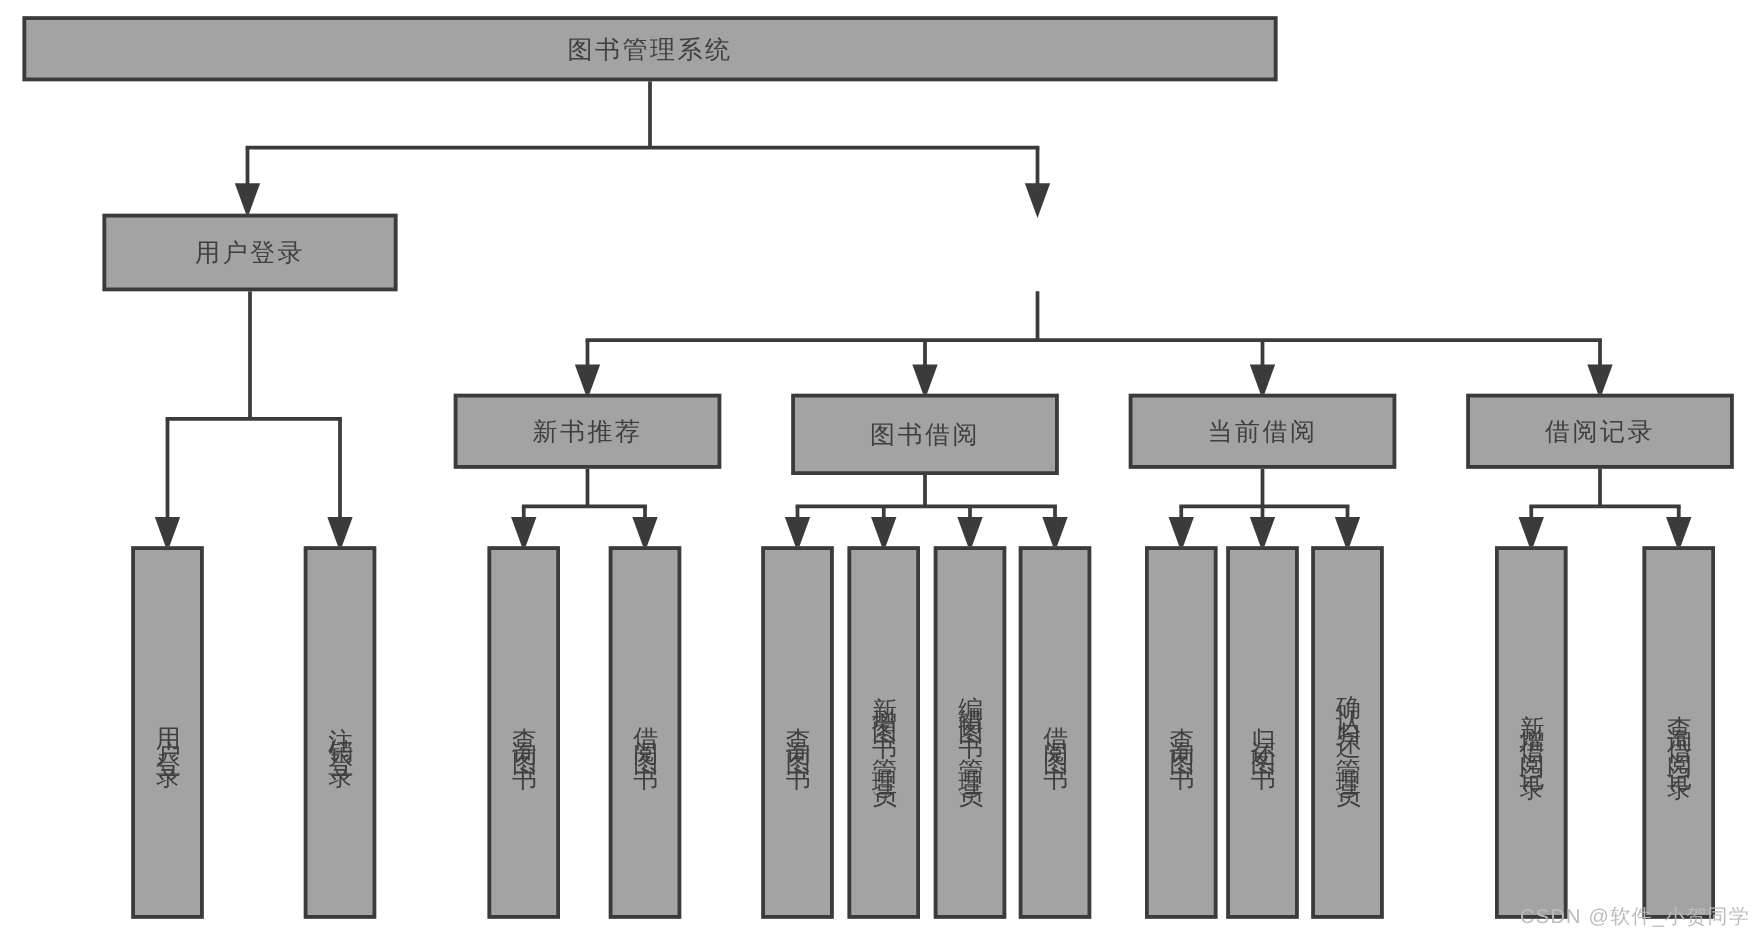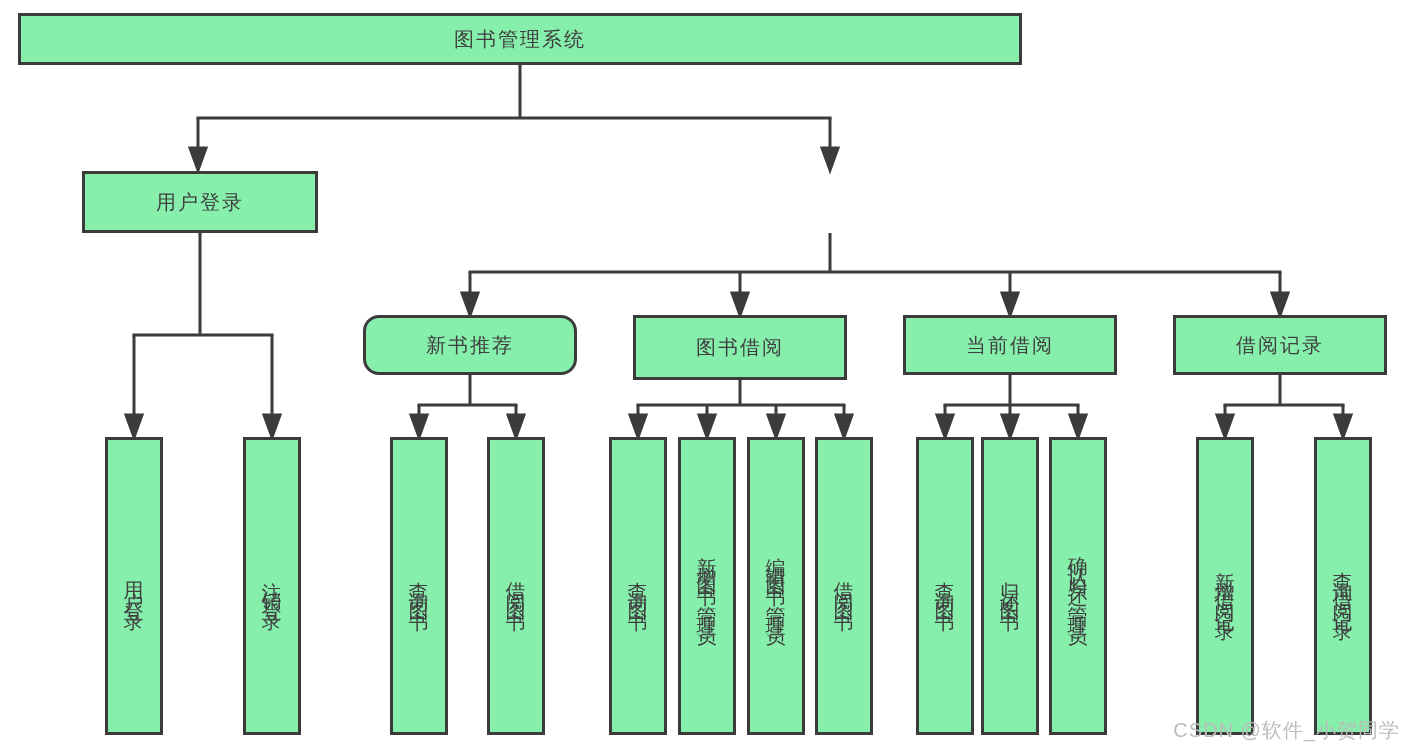--- a/index.html
+++ b/index.html
@@ -17,21 +17,21 @@
   svg.connectors {
     position: absolute;
     left: 0; top: 0;
     width: 1405px; height: 747px;
     color: var(--line, #3b3b3b);
     pointer-events: none;
   }
 
   .box {
     position: absolute;
-    background: #86efac;
+    background: #a3a3a3;
     border: 3px solid var(--line, #3b3b3b);
     display: flex;
     align-items: center;
     justify-content: center;
     color: var(--text, #3f3f3f);
     font-size: 20px;
     letter-spacing: 2px;
     z-index: 2;
   }
 
@@ -42,21 +42,21 @@
     letter-spacing: 10px;
     line-height: 1.0;
   }
 
   .hbox span { white-space: nowrap; }
 
   .watermark {
     position: absolute;
     right: 5px;
     bottom: 3px;
-    font-size: 20px;
+    font-size: 16px;
     color: var(--wm, #bcbcbc);
     letter-spacing: 1px;
     z-index: 5;
     white-space: nowrap;
   }
 </style>
 </head>
 <body>
 
 <div class="canvas">
@@ -138,21 +138,21 @@
   </svg>
 
   <div class="box hbox" style="left:18px; top:13px; width:1004px; height:52px;">
     <span>图书管理系统</span>
   </div>
 
   <div class="box hbox" style="left:82px; top:171px; width:236px; height:62px;">
     <span>用户登录</span>
   </div>
 
-  <div class="box hbox" style="left:363px; top:315px; width:214px; height:60px;border-radius:16px;">
+  <div class="box hbox" style="left:363px; top:315px; width:214px; height:60px;">
     <span>新书推荐</span>
   </div>
   <div class="box hbox" style="left:633px; top:315px; width:214px; height:65px;">
     <span>图书借阅</span>
   </div>
   <div class="box hbox" style="left:1173px; top:315px; width:214px; height:60px;">
     <span>借阅记录</span>
   </div>
   <div class="box hbox" style="left:903px; top:315px; width:214px; height:60px;">
     <span>当前借阅</span>

